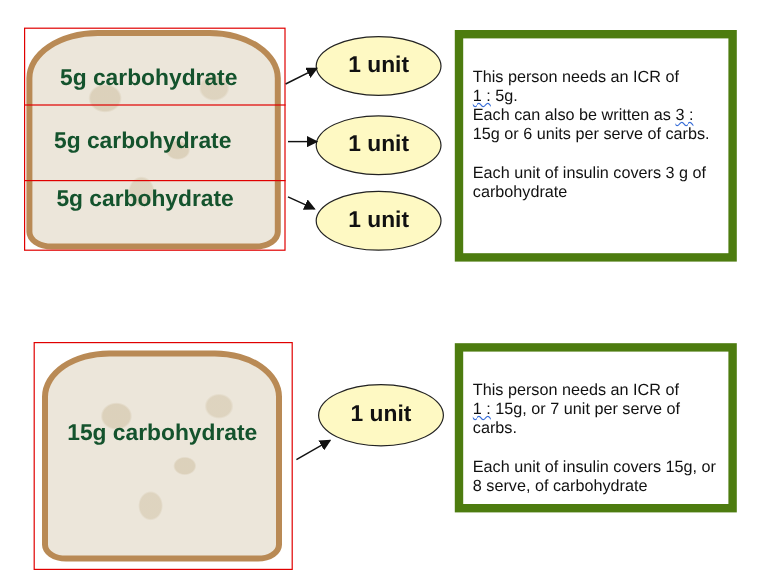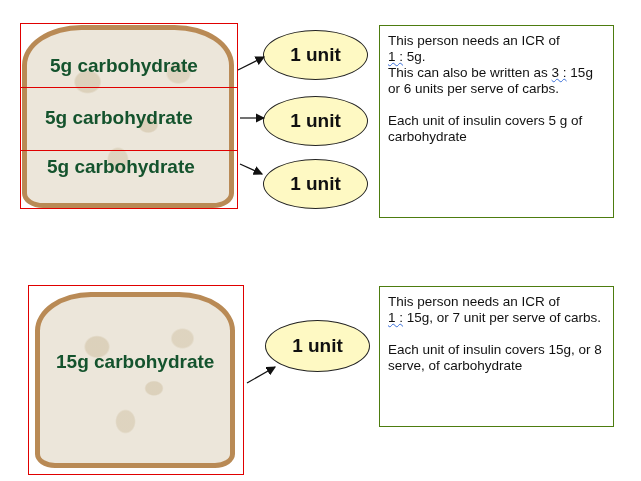--- a/index.html
+++ b/index.html
@@ -18,22 +18,22 @@
   }
   .redbox { position:absolute; border:1px solid #e00000; box-sizing:border-box; }
   .redline { position:absolute; height:1px; background:#e00000; }
   .carb { position:absolute; font-weight:bold; font-size:19px; color:#14532d; white-space:nowrap; }
   .ellipse {
     position:absolute; background:#fef9c3; border:1px solid #222; border-radius:50%;
     display:flex; align-items:center; justify-content:center;
     font-weight:bold; font-size:19px; color:#111; box-sizing:border-box;
   }
   .textbox {
-    position:absolute; border:1px solid #4d7c0f; box-sizing:border-box; background:#fff;
-    font-size:13.5px; line-height:16px; color:#111; padding:7px 8px;
+    position:absolute; border:7px solid #4d7c0f; box-sizing:border-box; background:#fff;
+    font-size:13.5px; line-height:16px; color:#111; padding:24px 8px;
   }
   .textbox p { margin:0; }
   .squig { text-decoration:underline wavy #3a6fd8; text-decoration-thickness:1px; }
   svg.arrows { position:absolute; left:0; top:0; }
 </style>
 </head>
 <body>
 
 <div class="bread" style="left:22px;top:25px;width:212px;height:183px;"></div>
 <div class="redbox" style="left:20px;top:23px;width:218px;height:186px;"></div>
@@ -45,25 +45,25 @@
 <div class="carb" style="left:47px;top:156px;">5g carbohydrate</div>
 
 <div class="ellipse" style="left:263px;top:30px;width:105px;height:50px;">1 unit</div>
 <div class="ellipse" style="left:263px;top:96px;width:105px;height:50px;">1 unit</div>
 <div class="ellipse" style="left:263px;top:159px;width:105px;height:50px;">1 unit</div>
 
 <div class="textbox" style="left:379px;top:25px;width:235px;height:193px;">
   <p>
     <span>This person needs an ICR of</span><br>
     <span class="squig">1 :</span><span> 5g.</span><br>
-    <span>This can also be written as </span><span class="squig">3 :</span>
+    <span>Each can also be written as </span><span class="squig">3 :</span>
     <span>15g or 6 units per serve of carbs.</span>
   </p>
   <p style="margin-top:16px;">
-    <span>Each unit of insulin covers 5 g of carbohydrate</span><br>
+    <span>Each unit of insulin covers 3 g of carbohydrate</span><br>
   </p>
 </div>
 
 <div class="bread" style="left:35px;top:292px;width:200px;height:176px;"></div>
 <div class="redbox" style="left:28px;top:285px;width:216px;height:190px;"></div>
 <div class="carb" style="left:56px;top:351px;">15g carbohydrate</div>
 
 <div class="ellipse" style="left:265px;top:320px;width:105px;height:52px;">1 unit</div>
 
 <div class="textbox" style="left:379px;top:286px;width:235px;height:141px;">

